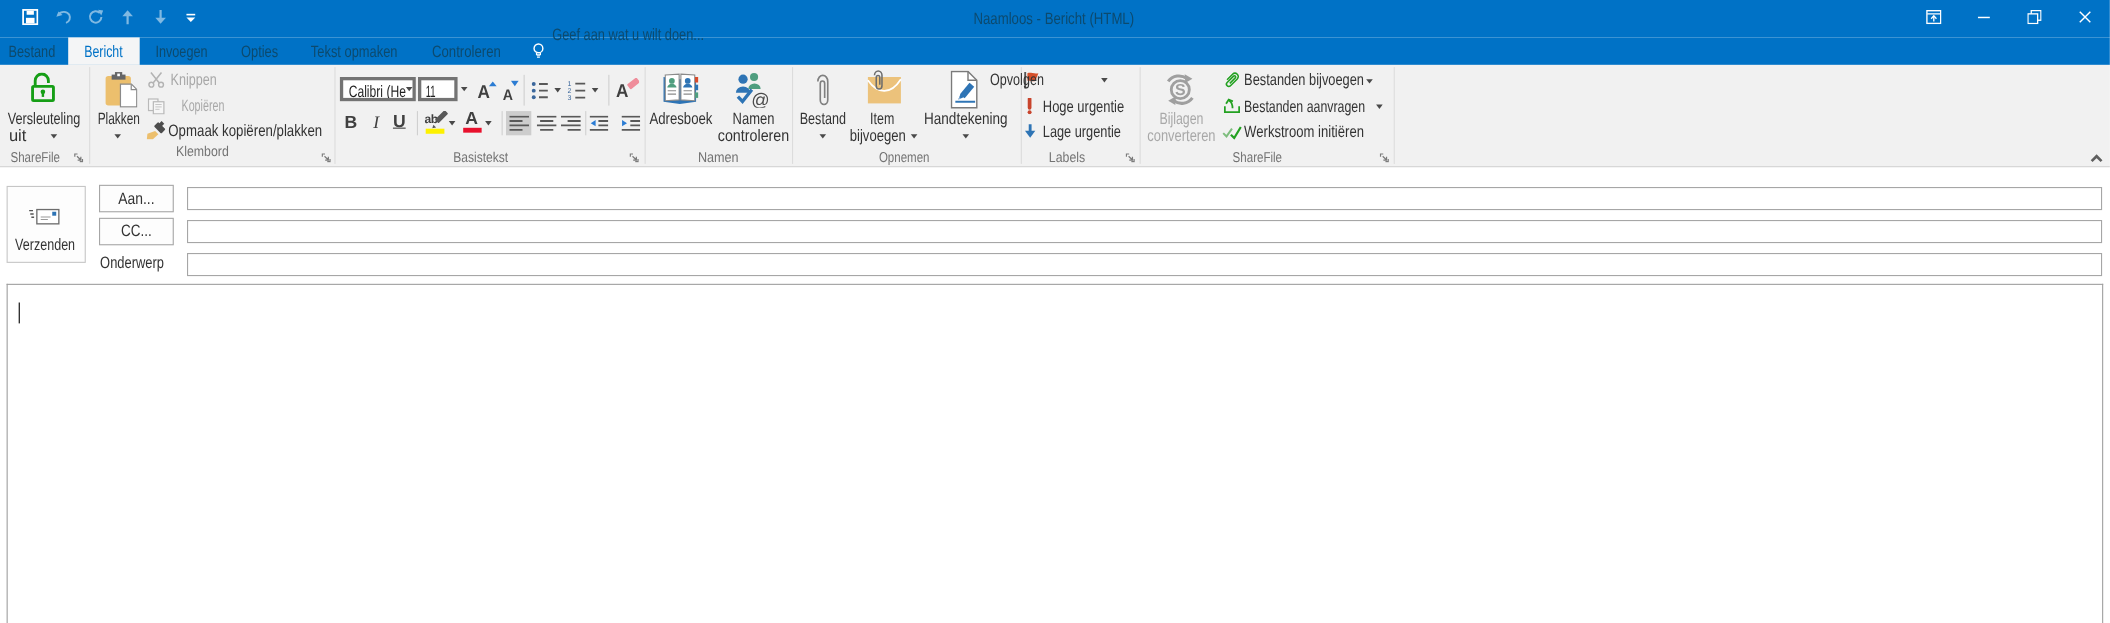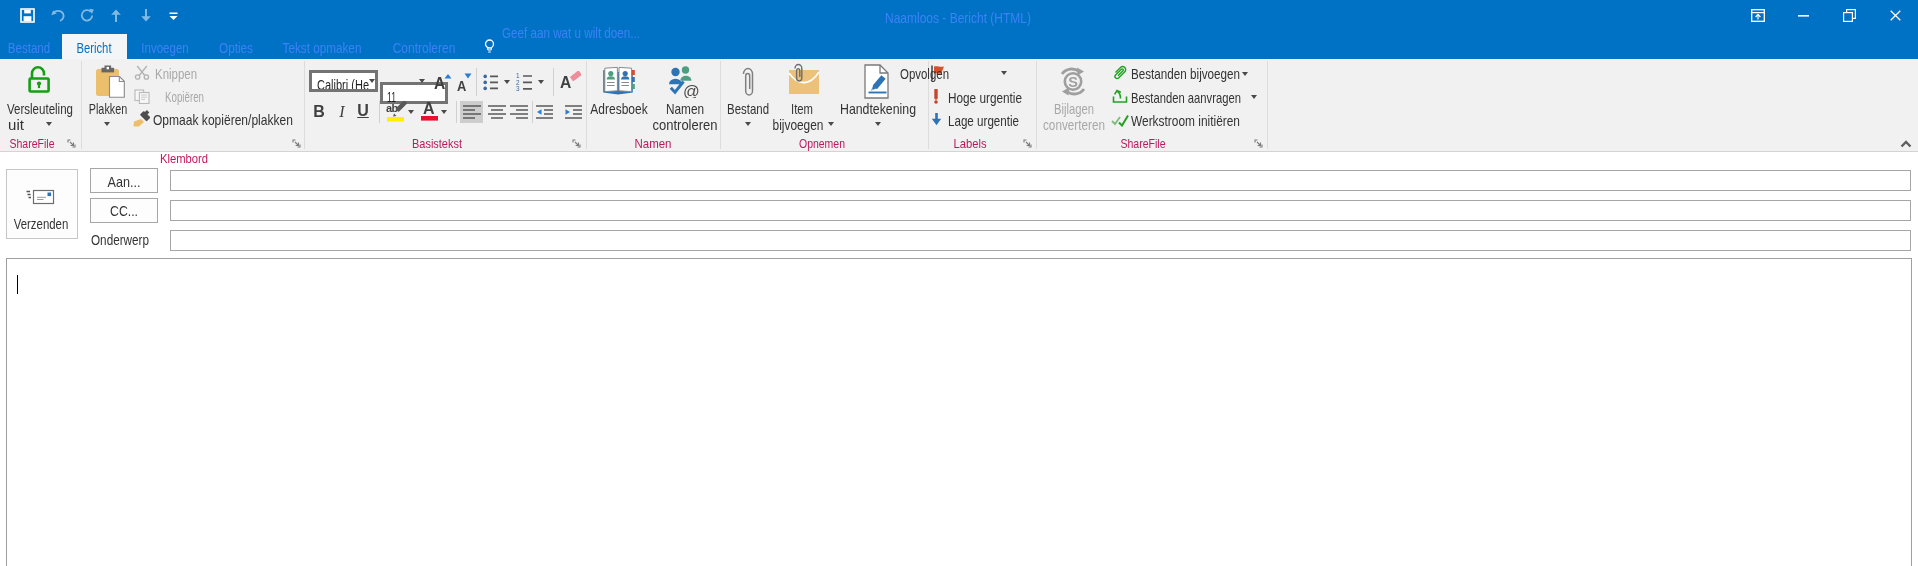--- a/index.html
+++ b/index.html
@@ -6,27 +6,27 @@
   html,body { width:1918px; height:566px; overflow:hidden; background:#fff;
     font-family:"Liberation Sans", sans-serif; }
   .ab { position:absolute; }
   .ctr { position:absolute; transform:translate(-50%,-50%); white-space:nowrap; }
   .lft { position:absolute; transform:translateY(-50%); white-space:nowrap; }
   .fit { display:inline-block; white-space:nowrap; transform:scaleX(var(--sx,1)); }
   .ctr > .fit { transform-origin:50% 50%; }
   .lft > .fit { transform-origin:0 50%; }
   .titlebar { position:absolute; left:0; top:0; width:1918px; height:34px; background:#0072c6; }
   .tabrow { position:absolute; left:0; top:34px; width:1918px; height:25px; background:#0072c6; }
-  .tabtxt { color:#3b82f6; font-size:15px; }
+  .tabtxt { color:#0c4a6e; font-size:15px; }
   .ribbon { position:absolute; left:0; top:59px; width:1918px; height:93px; background:#f1f1f1;
     border-bottom:1px solid #d4d4d4; }
   .vsep { position:absolute; top:61px; width:1px; height:88px; background:#dcdcdc; }
   .rtxt { font-size:15px; color:#333; }
   .dtxt { font-size:15px; color:#a8a8a8; }
-  .gl { font-size:13px; color:#be185d; }
+  .gl { font-size:13px; color:#737373; }
   .da { width:0; height:0; border-left:3.5px solid transparent; border-right:3.5px solid transparent;
     border-top:4px solid #494949; }
   .combo { position:absolute; background:#fff; border:3px solid #737373; }
   svg { display:block; }
 </style>
 </head>
 <body>
 
 <div class="titlebar"></div>
 
@@ -139,31 +139,31 @@
   <rect x="5.4" y="3.5" width="9.6" height="11" fill="#f6f6f6" stroke="#b9b9b9" stroke-width="1.1"></rect>
   <path d="M7.2,6 H13 M7.2,8.2 H13 M7.2,10.4 H11" stroke="#c5c5c5" stroke-width="0.9"></path>
 </svg>
 <div class="lft dtxt" style="left:165px;top:96px"><span class="fit" id="f_kopieren" style="--sx:0.649">Kopiëren</span></div>
 <svg class="ab" style="left:133px;top:110px" width="18" height="17" viewBox="0 0 18 17">
   <path d="M1,11.5 L8,9 L11,12 L6,16.5 L0.5,16.5 Z" fill="#ecbf6d"></path>
   <rect x="7.5" y="3.2" width="9.5" height="5.6" rx="1" transform="rotate(45 12 6)" fill="#4d4d4d"></rect>
   <rect x="12.2" y="0.8" width="3.4" height="3.4" transform="rotate(45 13.9 2.5)" fill="#4d4d4d"></rect>
 </svg>
 <div class="lft rtxt" style="left:153px;top:118.5px"><span class="fit" id="f_opmaak" style="--sx:0.803">Opmaak kopiëren/plakken</span></div>
-<div class="ctr gl" style="left:184px;top:158px"><span class="fit" id="f_gl_klembord" style="--sx:0.863">Klembord</span></div>
+<div class="ctr gl" style="left:184px;top:137px"><span class="fit" id="f_gl_klembord" style="--sx:0.863">Klembord</span></div>
 <svg class="ab" style="left:292px;top:139px" width="9" height="9" viewBox="0 0 9 9">
   <path d="M1,3.5 V1 H3.5 M5.5,8 H8 V5.5" fill="none" stroke="#7b7b7b" stroke-width="1.1"></path>
   <path d="M3,3 L6.5,6.5 M6.5,3.6 V6.5 H3.6" fill="none" stroke="#7b7b7b" stroke-width="1.1"></path>
 </svg>
 
 <div class="combo" style="left:309px;top:70px;width:69px;height:22px;overflow:hidden">
   <span class="lft" style="left:5px;top:11px;font-size:15px;color:#1f1f1f"><span class="fit" id="f_calibri" style="--sx:0.734">Calibri (He</span></span>
 </div>
 <div class="da ab" style="left:369px;top:79px"></div>
-<div class="combo" style="left:379.5px;top:82px;width:68px;height:22px">
+<div class="combo" style="left:379.5px;top:70px;width:36px;height:22px">
   <span class="lft" style="left:4px;top:11px;font-size:15px;color:#1f1f1f"><span class="fit" id="f_11" style="--sx:0.578">11</span></span>
 </div>
 <div class="da ab" style="left:419px;top:79px"></div>
 
 <div class="ab" style="left:434px;top:74px;font-size:17px;color:#404040;font-weight:bold;transform:scaleX(.92);transform-origin:0 0">A</div>
 <svg class="ab" style="left:444px;top:73px" width="8" height="6" viewBox="0 0 8 6">
     <path d="M0.5,5.5 L4,1 L7.5,5.5 Z" fill="#2b7cd3"></path>
   </svg>
 <div class="ab" style="left:457px;top:78px;font-size:14px;color:#404040;font-weight:bold;transform:scaleX(.92);transform-origin:0 0">A</div>
 <svg class="ab" style="left:464px;top:73px" width="8" height="6" viewBox="0 0 8 6">

